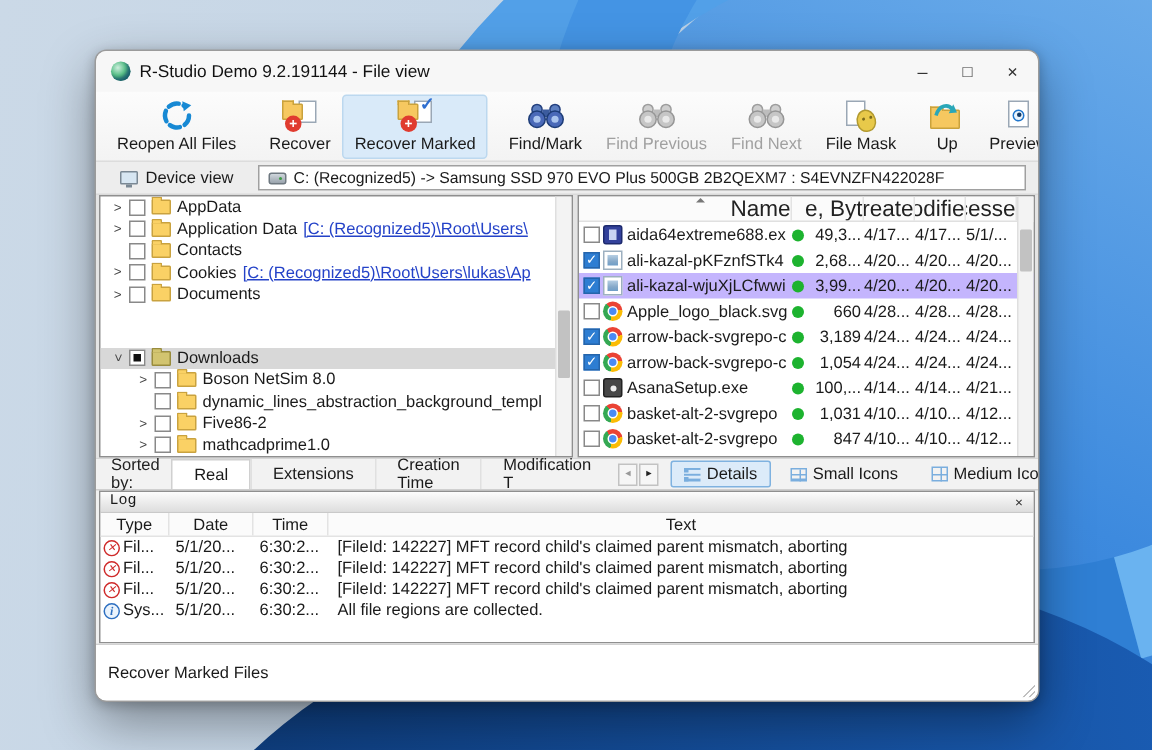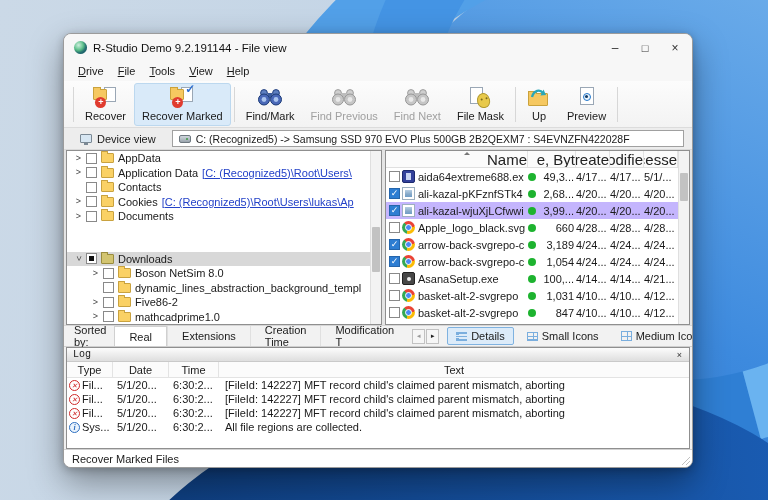--- a/index.html
+++ b/index.html
@@ -199,29 +199,31 @@
   <div class="window">
 
     <div class="titlebar">
       <span class="applogo"></span>
       <span class="title">R-Studio Demo 9.2.191144 - File view</span>
       <span class="winbtn">–</span>
       <span class="winbtn max">□</span>
       <span class="winbtn">×</span>
     </div>
 
-    <div class="menubar">
-      <span>Drive</span>
-      <span>File</span>
-      <span>Tools</span>
-      <span>View</span>
-      <span>Help</span>
-    </div>
 
     <div class="toolbar">
+      <div class="tbtn">
+        <span class="tico ico-reopen">
+          <svg width="24" height="22" viewBox="0 0 24 22">
+            <path d="M20 11a8 8 0 1 1-3.2-6.4" fill="none" stroke="#1789d4" stroke-width="3" stroke-linecap="round" stroke-dasharray="7 3.5"></path>
+            <path d="M15.5 1.5 L21.5 4.2 L16.5 8.2 Z" fill="#1789d4"></path>
+          </svg>
+        </span>
+        <span class="lbl">Reopen All Files</span>
+      </div>
       <div class="tsep"></div>
       <div class="tbtn">
         <span class="tico">
           <span class="cmp">
               <span class="pg"></span>
               <span class="fd"></span>
               <span class="rc"></span>
             </span>
         </span>
         <span class="lbl">Recover</span>

